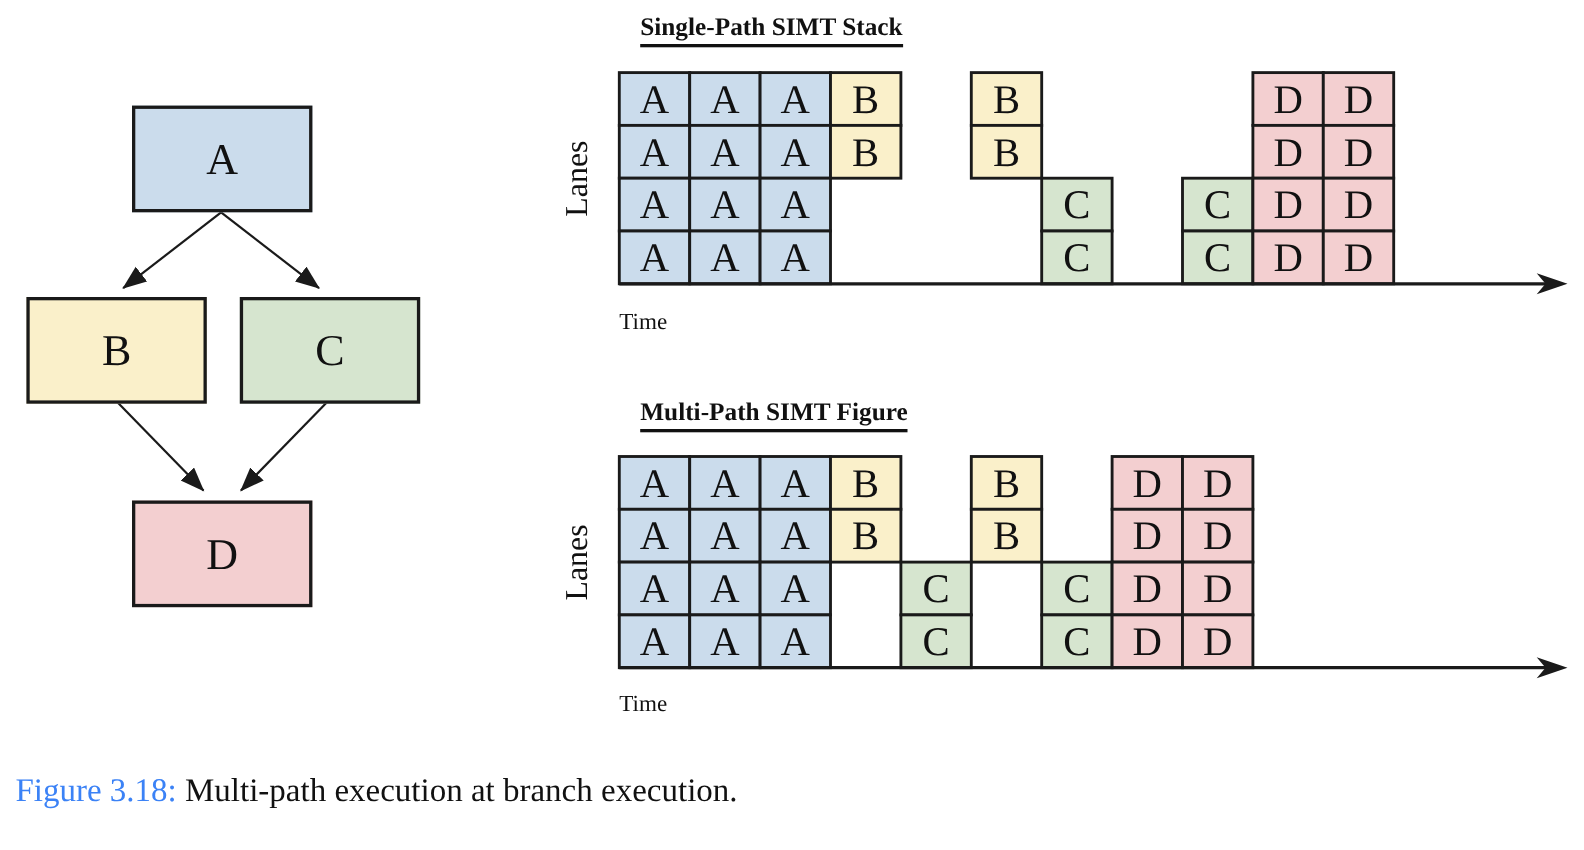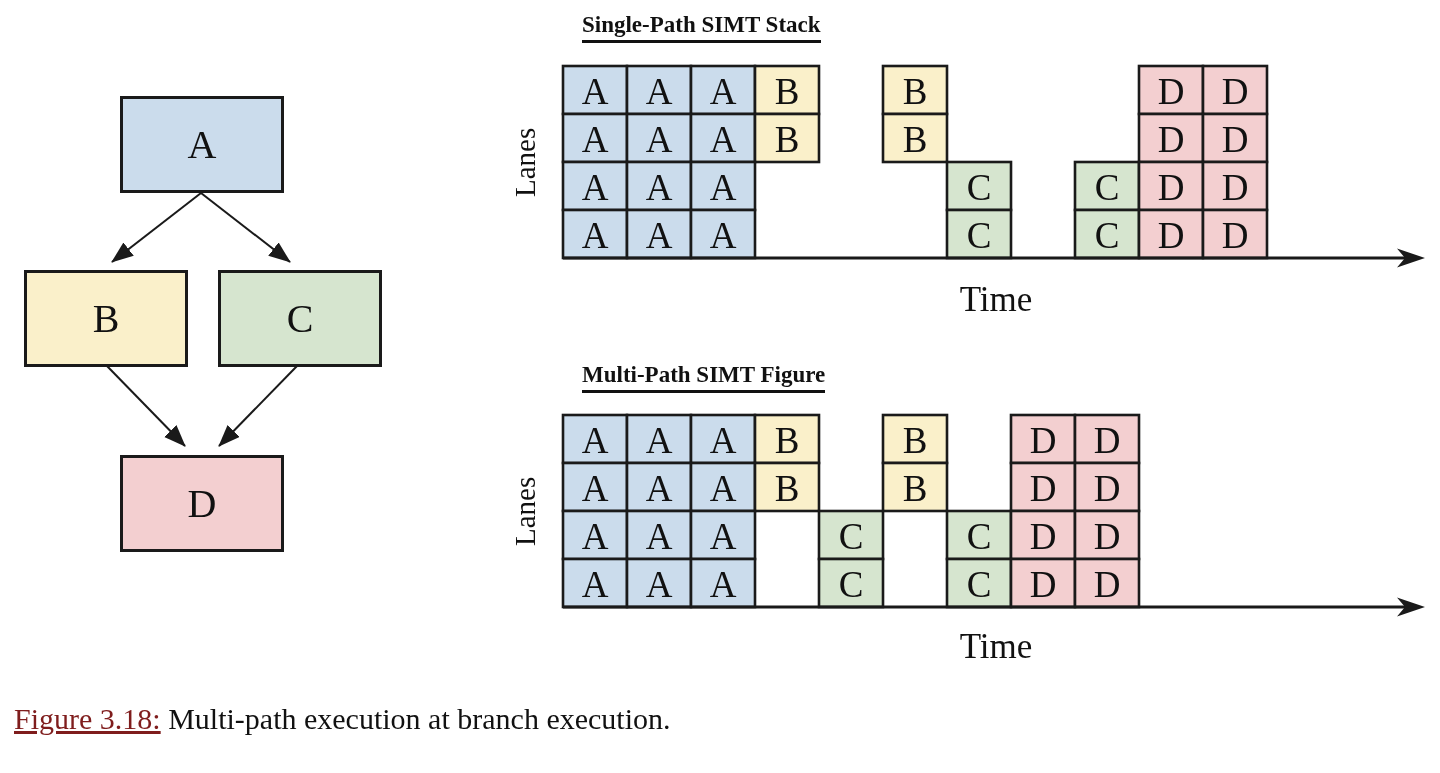--- a/index.html
+++ b/index.html
@@ -23,21 +23,21 @@
   .dtitle-0{top:8px;}
   .dtitle-1{top:358px;}
   .grid-svg{position:absolute;left:563px;overflow:visible;}
   .grid-0{top:66px;}
   .grid-1{top:415px;}
   .ylabel{position:absolute;left:503px;width:44px;height:192px;
           display:flex;align-items:center;justify-content:center;
           font-size:29px;writing-mode:vertical-rl;transform:rotate(180deg);}
   .ylabel-0{top:66px;}
   .ylabel-1{top:415px;}
-  .xlabel{position:absolute;left:563px;width:866px;text-align:center;font-size:35px;}
+  .xlabel{position:absolute;left:563px;width:866px;font-size:21px;}
   .xlabel-0{top:280px;}
   .xlabel-1{top:627px;}
 
   
   .caption{position:absolute;left:14px;top:702px;margin:0;font-size:30px;}
   .cap-label{color:#2478b5;}
 </style>
 </head>
 <body>
 
@@ -195,16 +195,16 @@
         <text x="480" y="169" text-anchor="middle" dominant-baseline="central" font-size="37" fill="#111" font-family="&quot;Liberation Serif&quot;,&quot;DejaVu Serif&quot;,serif">D</text>
         <rect x="512" y="144" width="64" height="48" fill="#f3cfd0" stroke="#1a1a1a" stroke-width="2.6"></rect>
         <text x="544" y="169" text-anchor="middle" dominant-baseline="central" font-size="37" fill="#111" font-family="&quot;Liberation Serif&quot;,&quot;DejaVu Serif&quot;,serif">D</text>
         <line x1="0" y1="192" x2="845" y2="192" stroke="#1a1a1a" stroke-width="3"></line>
         <path d="M862,192 L834,182.5 L842,192 L834,201.5 Z" fill="#1a1a1a"></path>
       </svg>
     <div class="xlabel xlabel-1">Time</div>
   </section>
 
   <p class="caption">
-    <span class="cap-label" style="color: #7f1d1d; text-decoration: underline;">Figure 3.18:</span><span> Multi-path execution at branch execution.</span>
+    <span class="cap-label" style="color: #3b82f6;">Figure 3.18:</span><span> Multi-path execution at branch execution.</span>
   </p>
 
 </div>
 
 </body></html>

